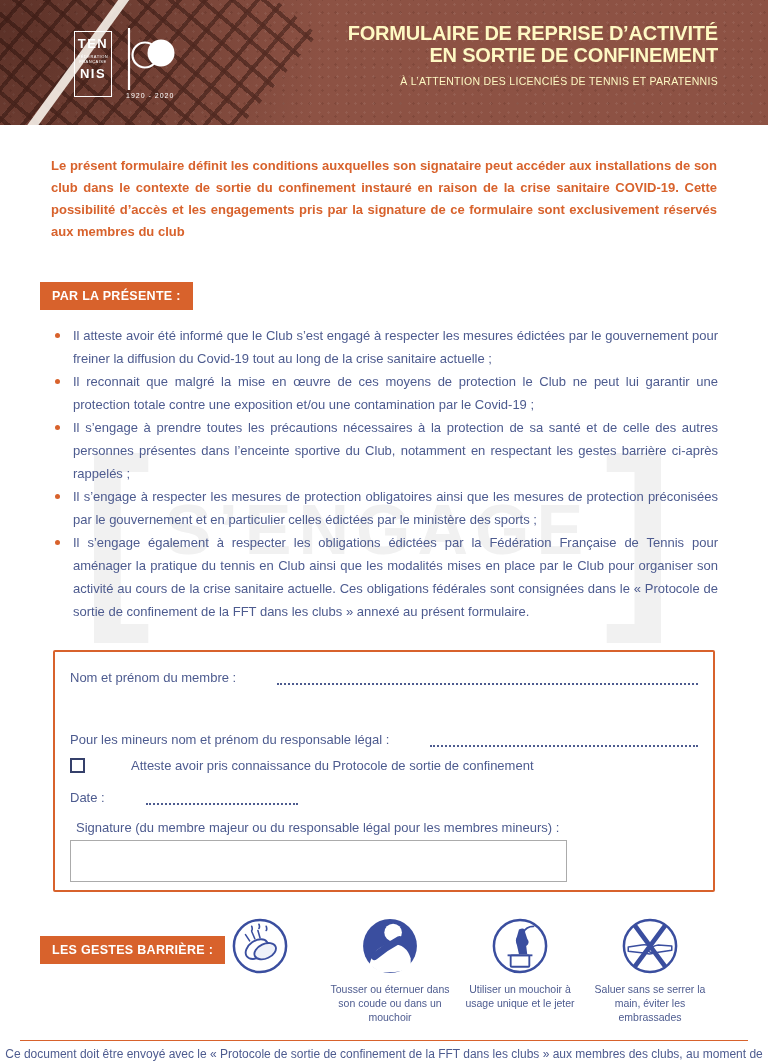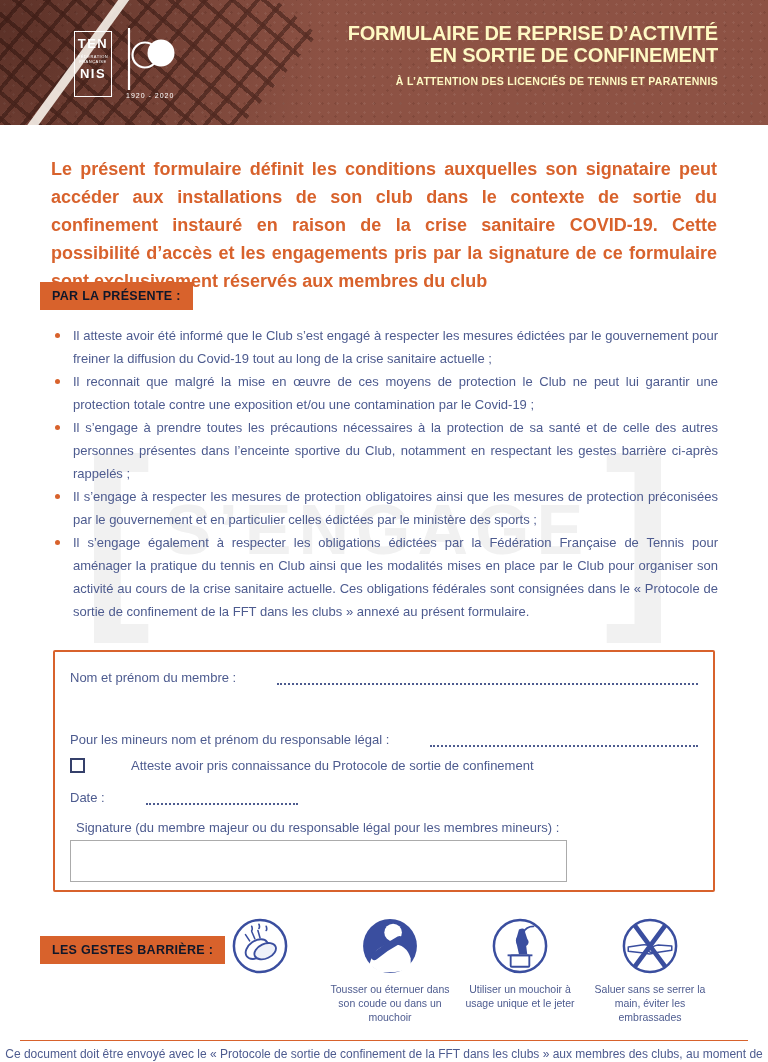--- a/index.html
+++ b/index.html
@@ -30,28 +30,28 @@
   .logo-box { width:38px; height:66px; border:1.5px solid #fff; color:#fff;
               display:flex; flex-direction:column; align-items:center; padding-top:5px; }
   .logo-box .big { font-size:13px; font-weight:bold; letter-spacing:1.5px; line-height:14px; }
   .logo-box .tiny { font-size:4px; letter-spacing:.5px; line-height:5px; margin:3px 0; text-align:center; }
   .centenary { display:flex; flex-direction:column; color:#fff; }
   .centenary .years { font-size:7px; letter-spacing:1px; margin-top:2px; }
 
   .title-block { position:absolute; right:50px; top:22px; text-align:right; color:#fef9c3; }
   .title-block .t1, .title-block .t2 { font-size:20px; font-weight:bold;
       letter-spacing:-0.2px; line-height:22px; }
-  .title-block .sub { margin-top:9px; font-size:10.5px; font-weight:bold; letter-spacing:.3px; }
+  .title-block .sub { margin-top:9px; font-size:10.5px; font-weight:normal; letter-spacing:.3px; }
 
   
   .intro { position:absolute; left:51px; top:155px; width:666px;
-           color:#D8622C; font-weight:bold; font-size:18px; line-height:28px;
+           color:#D8622C; font-weight:bold; font-size:13px; line-height:22px;
            text-align:justify; z-index:2; }
 
-  .badge { display:inline-block; background:#D8622C; color:#0f172a; font-weight:bold;
+  .badge { display:inline-block; background:#D8622C; color:#ffffff; font-weight:bold;
            font-size:12.5px; letter-spacing:.3px; padding:7px 12px; }
   .badge-presente { position:absolute; left:40px; top:282px; z-index:2; }
 
   .bullets { position:absolute; left:54px; top:324px; width:664px; list-style:none; z-index:2; }
   .bullets li { position:relative; padding-left:19px; color:#4D5B8F; font-size:13px;
                 line-height:23px; text-align:justify; }
   .bullets .dot { position:absolute; left:1px; top:9px; width:5px; height:5px;
                   border-radius:50%; background:#D8622C; }
 
   

